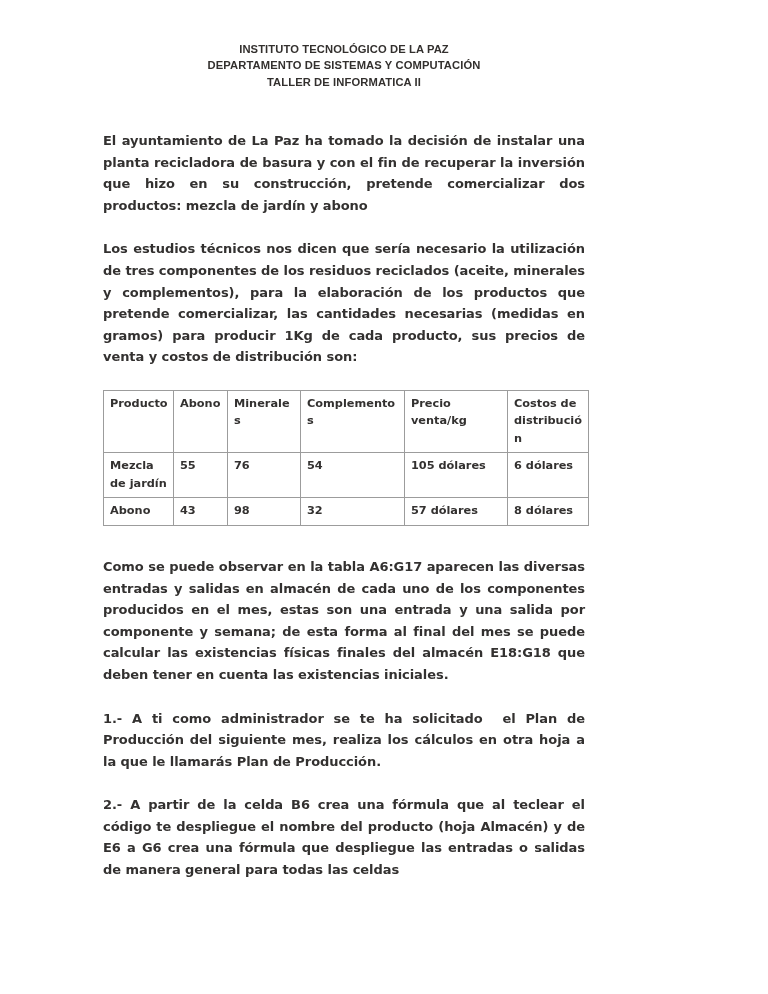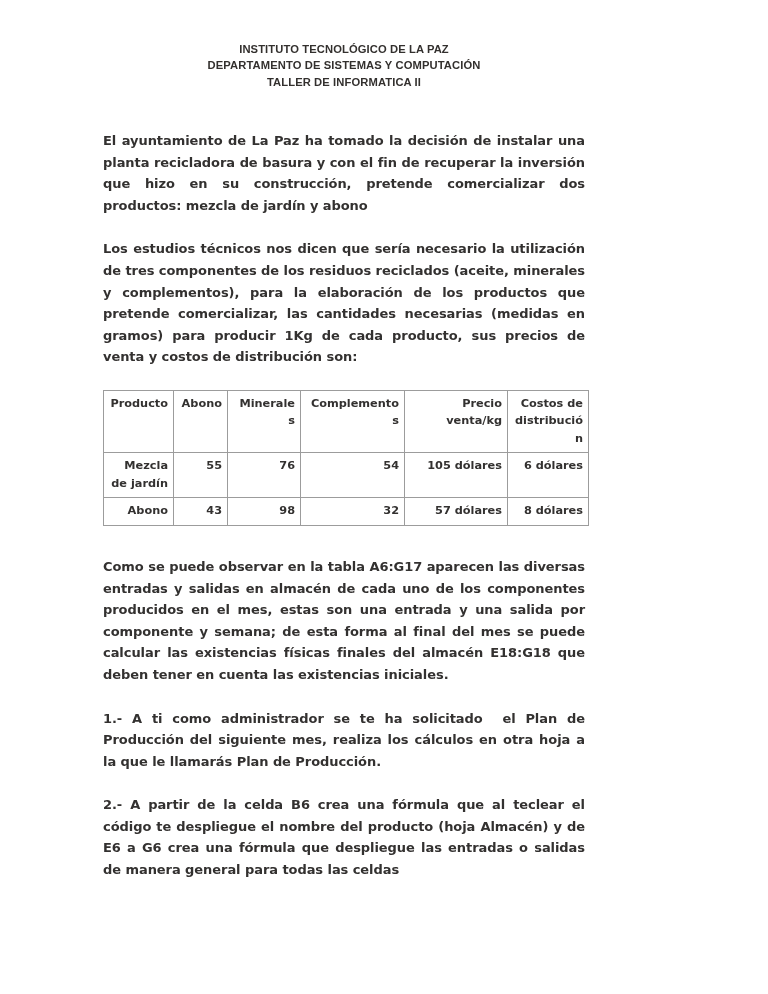--- a/index.html
+++ b/index.html
@@ -79,21 +79,21 @@
     table-layout: fixed;
     font-family: "DejaVu Sans", sans-serif;
     font-size: 11.3px;
     color: #333130;
   }
   table.data-table td {
     border: 1px solid #9c9c9c;
     padding: 4px 5px 5px 6px;
     vertical-align: top;
     line-height: 17.5px;
-    text-align: right;
+    text-align: left;
     word-wrap: break-word;
   }
 
   col.c-prod  { width: 70px; }
   col.c-ace   { width: 54px; }
   col.c-min   { width: 73px; }
   col.c-comp  { width: 104px; }
   col.c-prec  { width: 103px; }
   col.c-cost  { width: 81px; }
 

